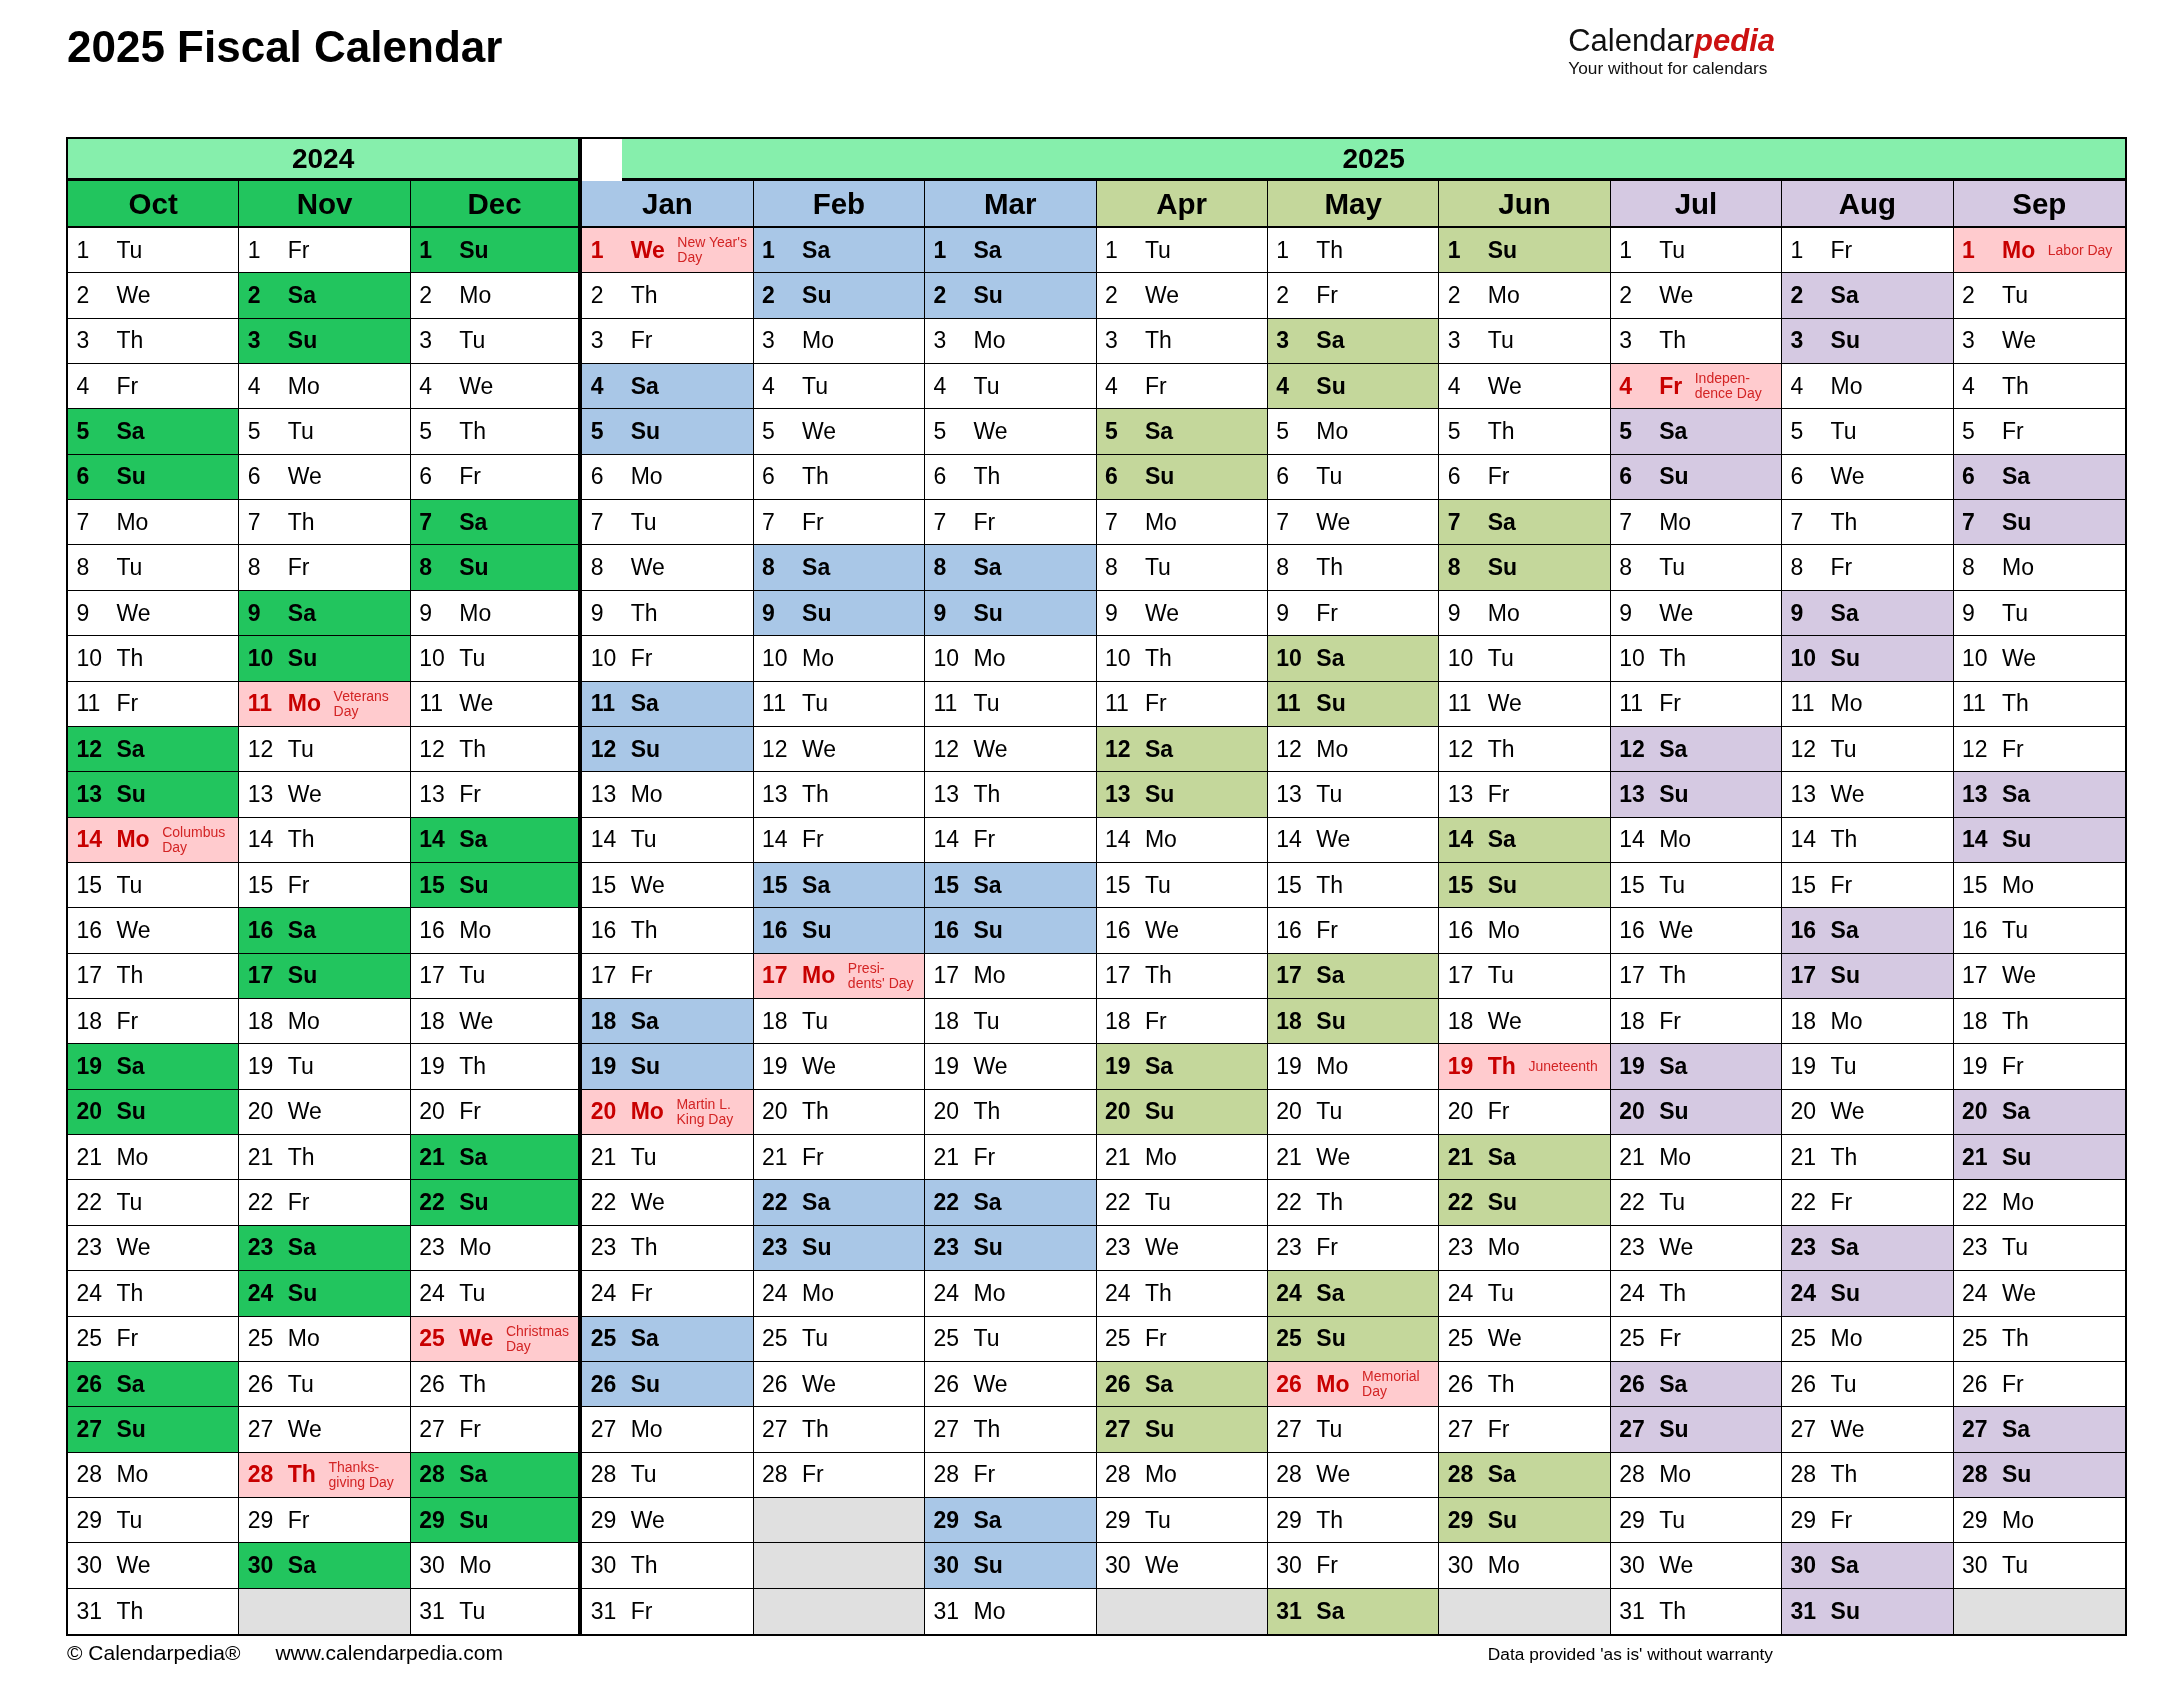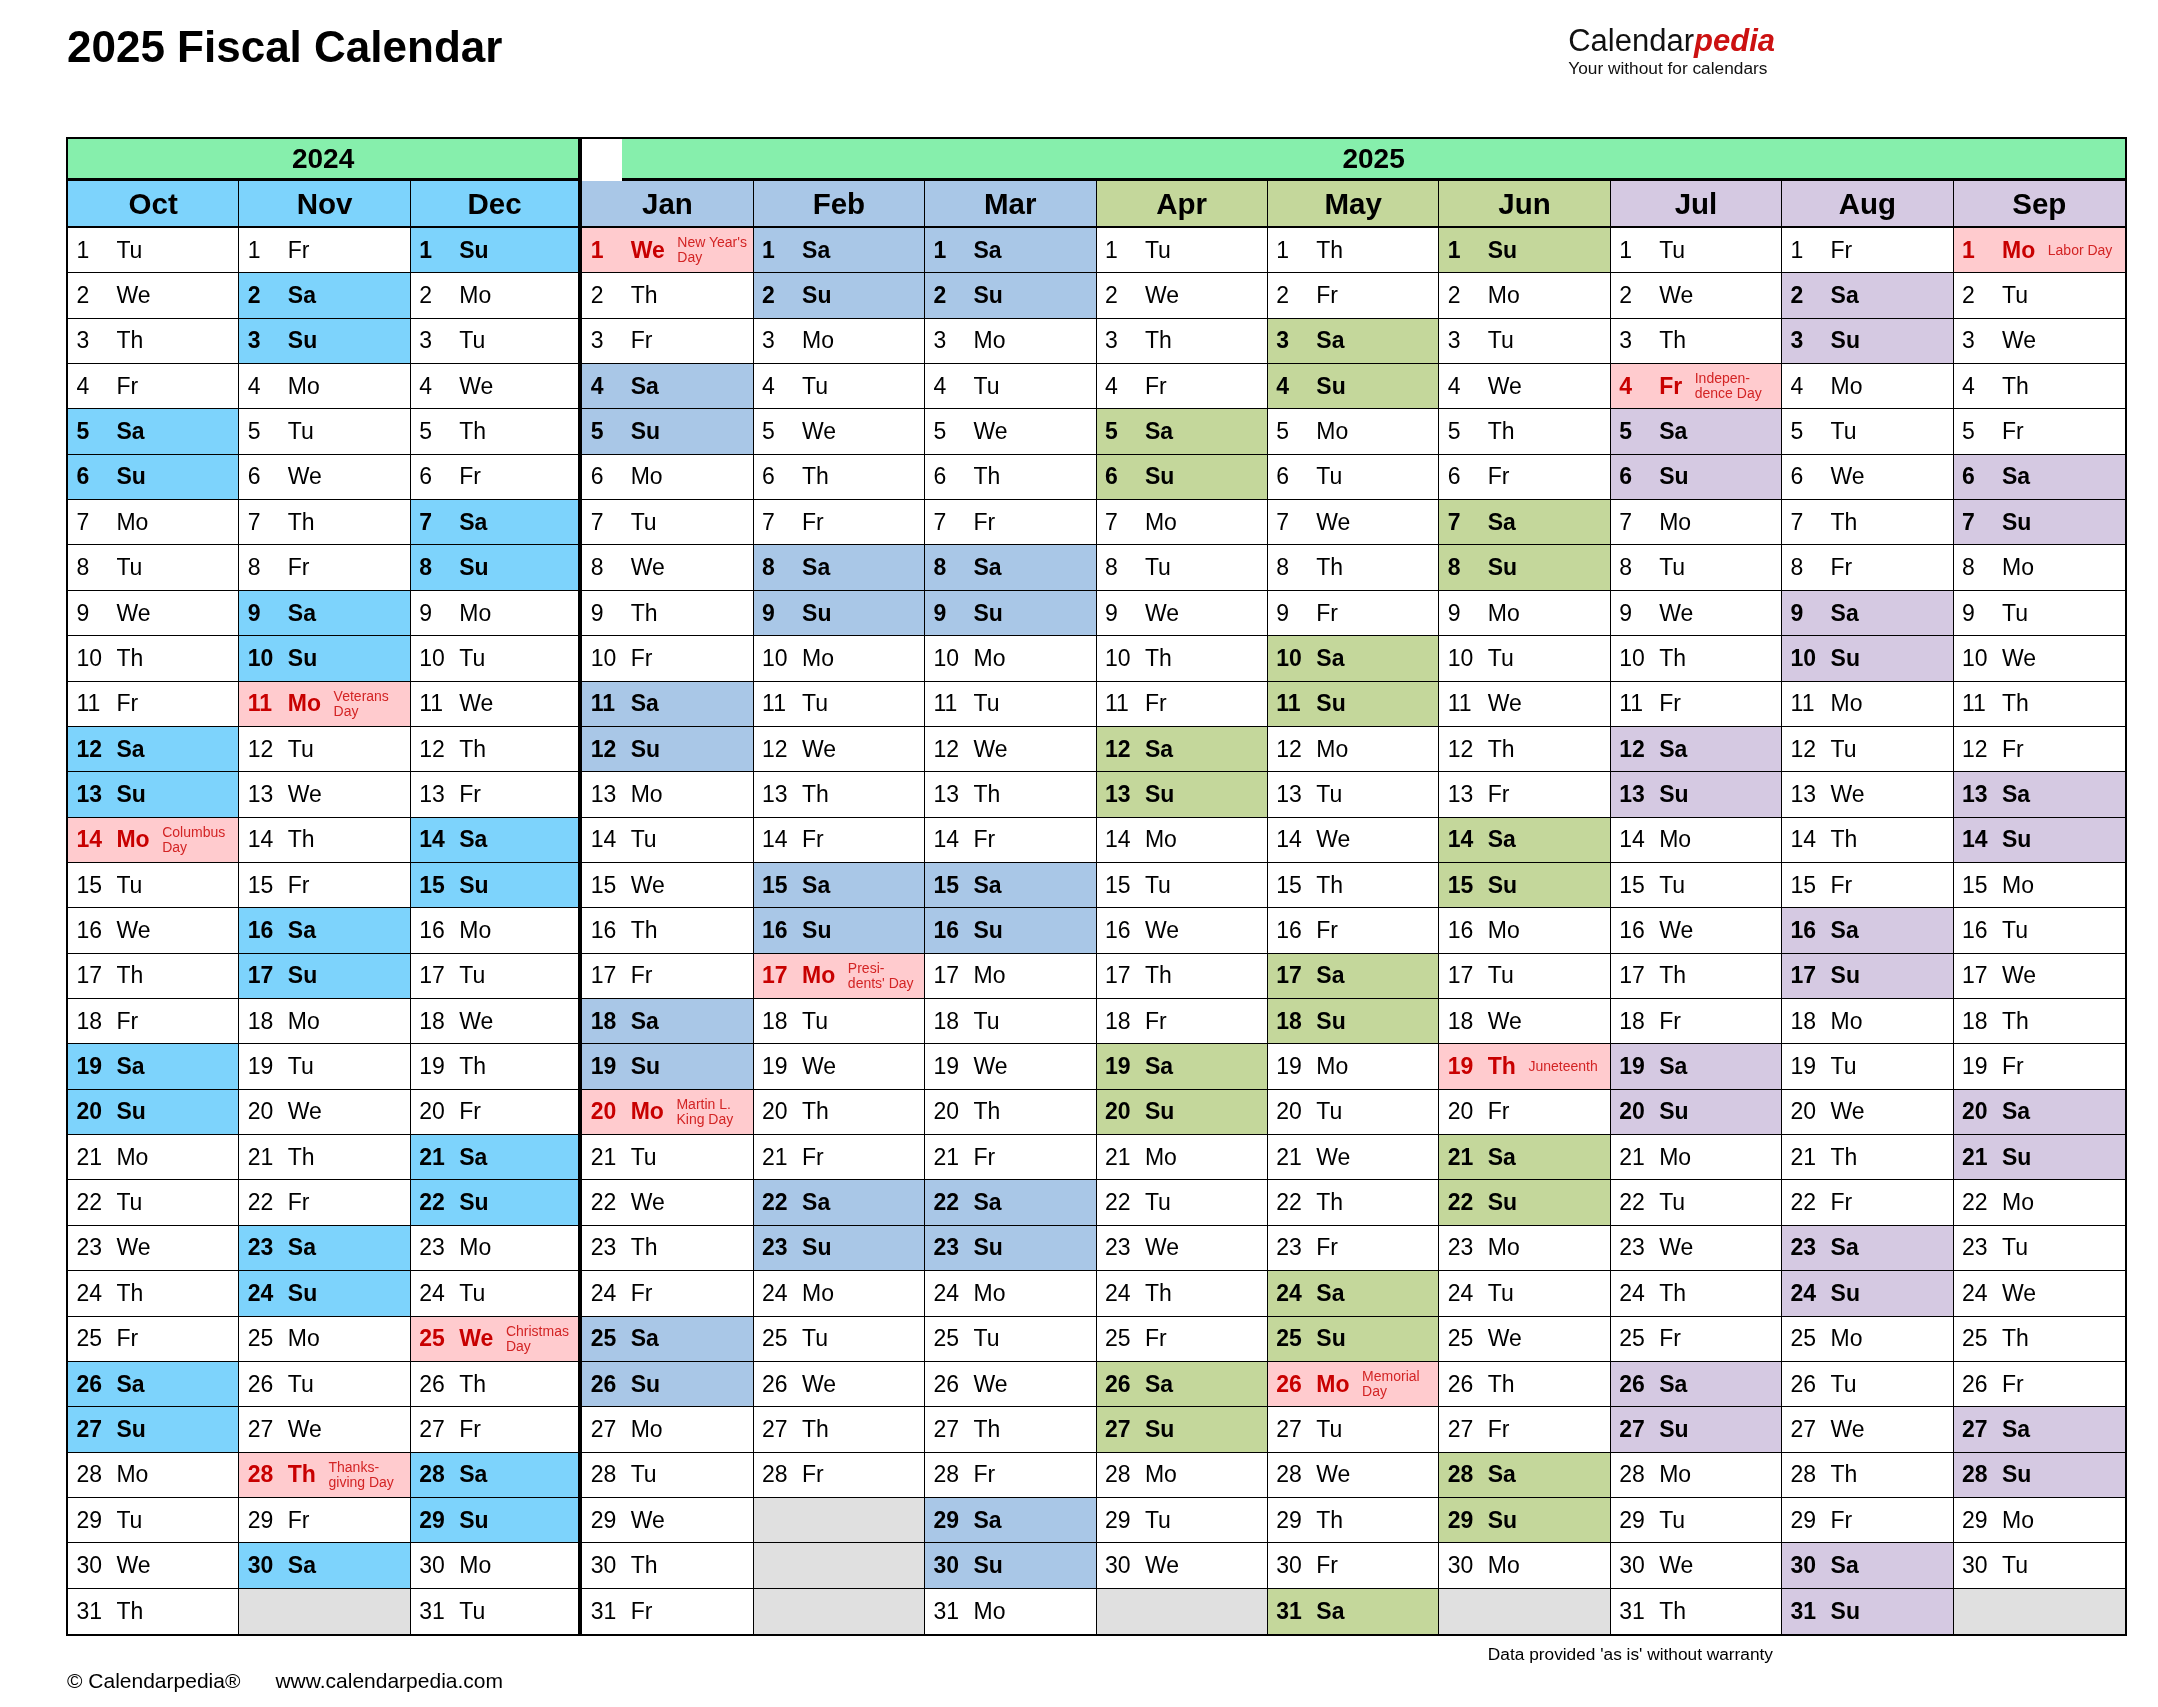--- a/index.html
+++ b/index.html
@@ -31,31 +31,31 @@
 
   .days{grid-template-rows:repeat(31,1fr);grid-auto-flow:column;height:1406px;}
   .cell{display:flex;align-items:center;padding-left:8.4px;font-size:23px;
         border-right:1.7px solid #000;border-bottom:1.7px solid #000;box-sizing:border-box;overflow:hidden;background:#fff;}
   .cell.no-b{border-bottom:none;}
   .num{flex:none;width:40px;}
   .wd{flex:none;}
   .holi-name{font-size:14px;line-height:1.07;color:#d32424;white-space:pre-line;margin-left:12.6px;font-weight:400;}
 
   
-  .bg-g2024{background:#7dd3fc;}
+  .bg-g2024{background:#22c55e;}
   .bg-q1{background:#a9c7e7;}
   .bg-q2{background:#c4d79b;}
   .bg-q3{background:#d5c9e2;}
   .wknd{font-weight:700;}
   .cell.holiday{background:#ffcbce;}
   .cell.holiday .num,.cell.holiday .wd{color:#c80000;font-weight:700;}
   .cell.filler{background:#e0e0e0;}
 
   
-  .footer-left{position:absolute;left:67px;top:1641px;font-size:21px;margin-top:28px;}
+  .footer-left{position:absolute;left:67px;top:1641px;font-size:21px;}
   .footer-left .url{margin-left:35px;color:#000;text-decoration:none;cursor:pointer;}
   .footer-right{position:absolute;right:34px;top:1644px;font-size:17.3px;text-align:center;}
 </style>
 </head>
 <body>
 
 <div class="page">
 
   <div class="page-title">2025 Fiscal Calendar</div>
 

